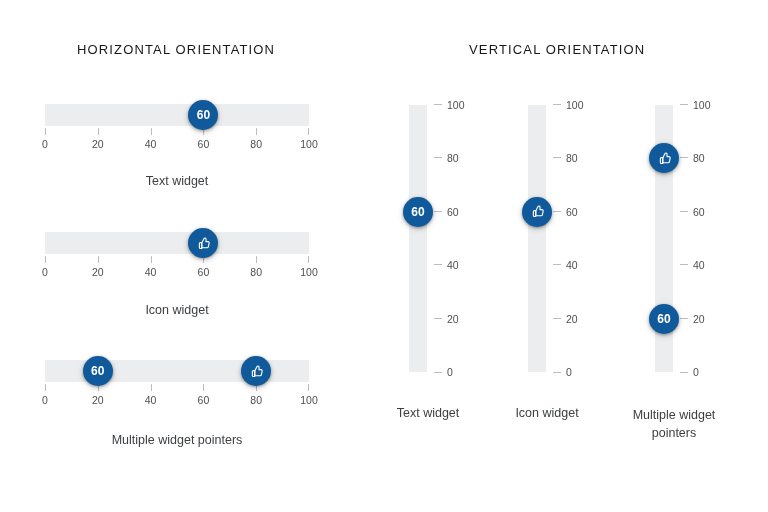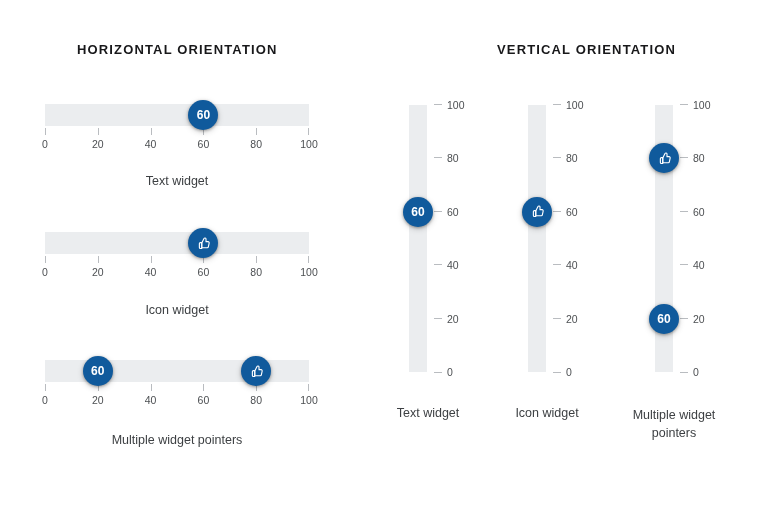--- a/index.html
+++ b/index.html
@@ -16,28 +16,28 @@
     position: relative;
     width: 768px;
     height: 512px;
     background: #ffffff;
   }
 
   
   .section-title {
     position: absolute;
     font-size: 13px;
-    font-weight: bold;
+    font-weight: normal;
     letter-spacing: 1.15px;
     color: #18181a;
     text-transform: uppercase;
     white-space: nowrap;
   }
   #title-horizontal { left: 77px;  top: 42px; }
-  #title-vertical   { left: 469px; top: 42px; margin-left: 28px; }
+  #title-vertical   { left: 469px; top: 42px; }
 
   
   .h-slider {
     position: absolute;
     left: 45px;
     width: 264px;
   }
   #h-slider-1 { top: 104px; }
   #h-slider-2 { top: 232px; }
   #h-slider-3 { top: 360px; }

